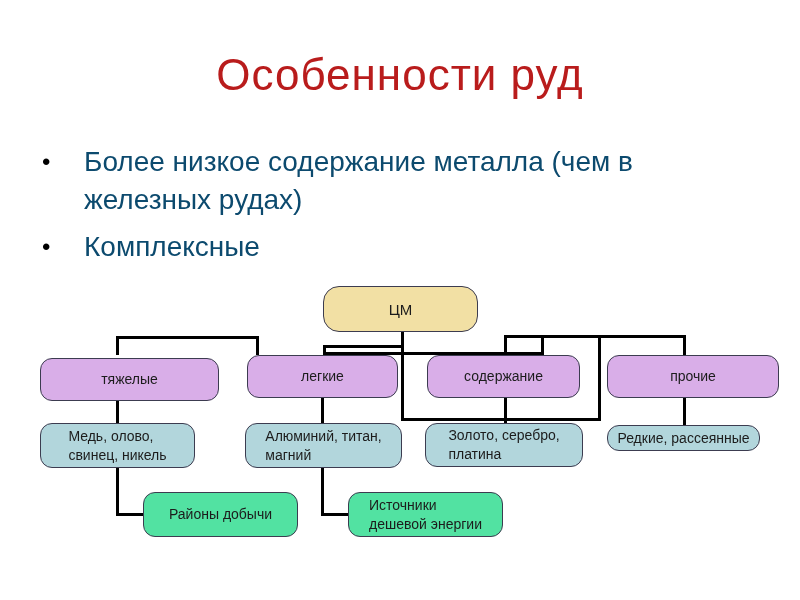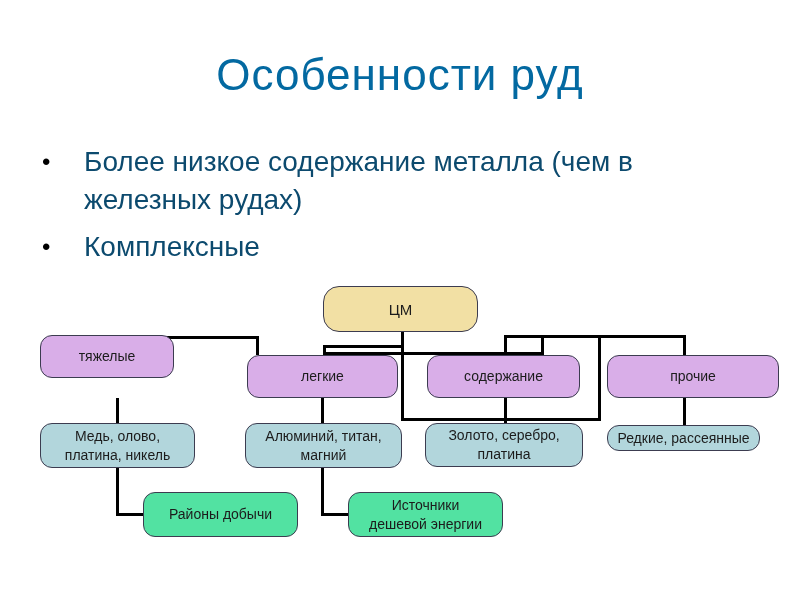--- a/index.html
+++ b/index.html
@@ -2,31 +2,31 @@
 <html><head>
 <meta charset="utf-8">
 <style>
   html,body{margin:0;padding:0;background:#ffffff;}
   .slide{
     position:relative;width:800px;height:600px;background:#ffffff;overflow:hidden;
     font-family:"Liberation Sans", sans-serif;color:#000;
   }
   .title{
     position:absolute;left:0;top:50px;width:800px;margin:0;
-    text-align:center;font-size:44px;font-weight:400;letter-spacing:1px;color:#0369a1;
+    text-align:center;font-size:44px;font-weight:400;letter-spacing:1px;color:#b91c1c;
   }
   .bullets{position:absolute;left:42px;top:143px;width:660px;}
   .bullet-item{display:flex;margin-bottom:9px;}
   .bullet-dot{width:42px;flex:0 0 42px;font-size:24px;line-height:38px;color:#000;}
   .bullet-text{font-size:28px;line-height:38px;color:#0c4a6e;max-width:640px;}
   
   .box{
     position:absolute;box-sizing:border-box;
     border:1.5px solid #3c3c50;border-radius:12px;
-    display:flex;align-items:center;justify-content:center;text-align:center;
+    display:flex;align-items:center;justify-content:center;text-align:left;
     font-size:14px;line-height:19px;color:#1c1c1c;white-space:pre-line;padding:8px;
   }
   .box--root{background:#f2e0a4;border-radius:16px;font-size:15px;}
   .box--category{background:#d9aee8;}
   .box--composition{background:#b2d6dc;}
   .box--leaf{background:#52e2a2;}
   
   .line{position:absolute;background:#000000;}
 </style>
 </head>
@@ -66,27 +66,27 @@
     <div class="line" style="left:321px;top:398px;width:3px;height:26px;"></div>
     <div class="line" style="left:504px;top:398px;width:3px;height:26px;"></div>
     <div class="line" style="left:683px;top:398px;width:3px;height:28px;"></div>
     <div class="line" style="left:116px;top:468px;width:3px;height:48px;"></div>
     <div class="line" style="left:116px;top:513px;width:28px;height:3px;"></div>
     <div class="line" style="left:321px;top:468px;width:3px;height:48px;"></div>
     <div class="line" style="left:321px;top:513px;width:28px;height:3px;"></div>
 
     <div class="box box--root" style="left:323px;top:286px;width:155px;height:46px;">ЦМ</div>
 
-    <div class="box box--category" style="left:40px;top:335px;width:134px;height:43px;">тяжелые</div>
+    <div class="box box--category" style="left:40px;top:358px;width:179px;height:43px;">тяжелые</div>
     <div class="box box--category" style="left:247px;top:355px;width:151px;height:43px;">легкие</div>
     <div class="box box--category" style="left:427px;top:355px;width:153px;height:43px;">содержание</div>
     <div class="box box--category" style="left:607px;top:355px;width:172px;height:43px;">прочие</div>
 
     <div class="box box--composition" style="left:40px;top:423px;width:155px;height:45px;">Медь, олово,
-платина, никель</div>
+свинец, никель</div>
     <div class="box box--composition" style="left:245px;top:423px;width:157px;height:45px;">Алюминий, титан,
 магний</div>
     <div class="box box--composition" style="left:425px;top:423px;width:158px;height:44px;">Золото, серебро,
 платина</div>
     <div class="box box--composition" style="left:607px;top:425px;width:153px;height:26px;">Редкие, рассеянные</div>
 
     <div class="box box--leaf" style="left:143px;top:492px;width:155px;height:45px;">Районы добычи</div>
     <div class="box box--leaf" style="left:348px;top:492px;width:155px;height:45px;">Источники
 дешевой энергии</div>
   </div>

